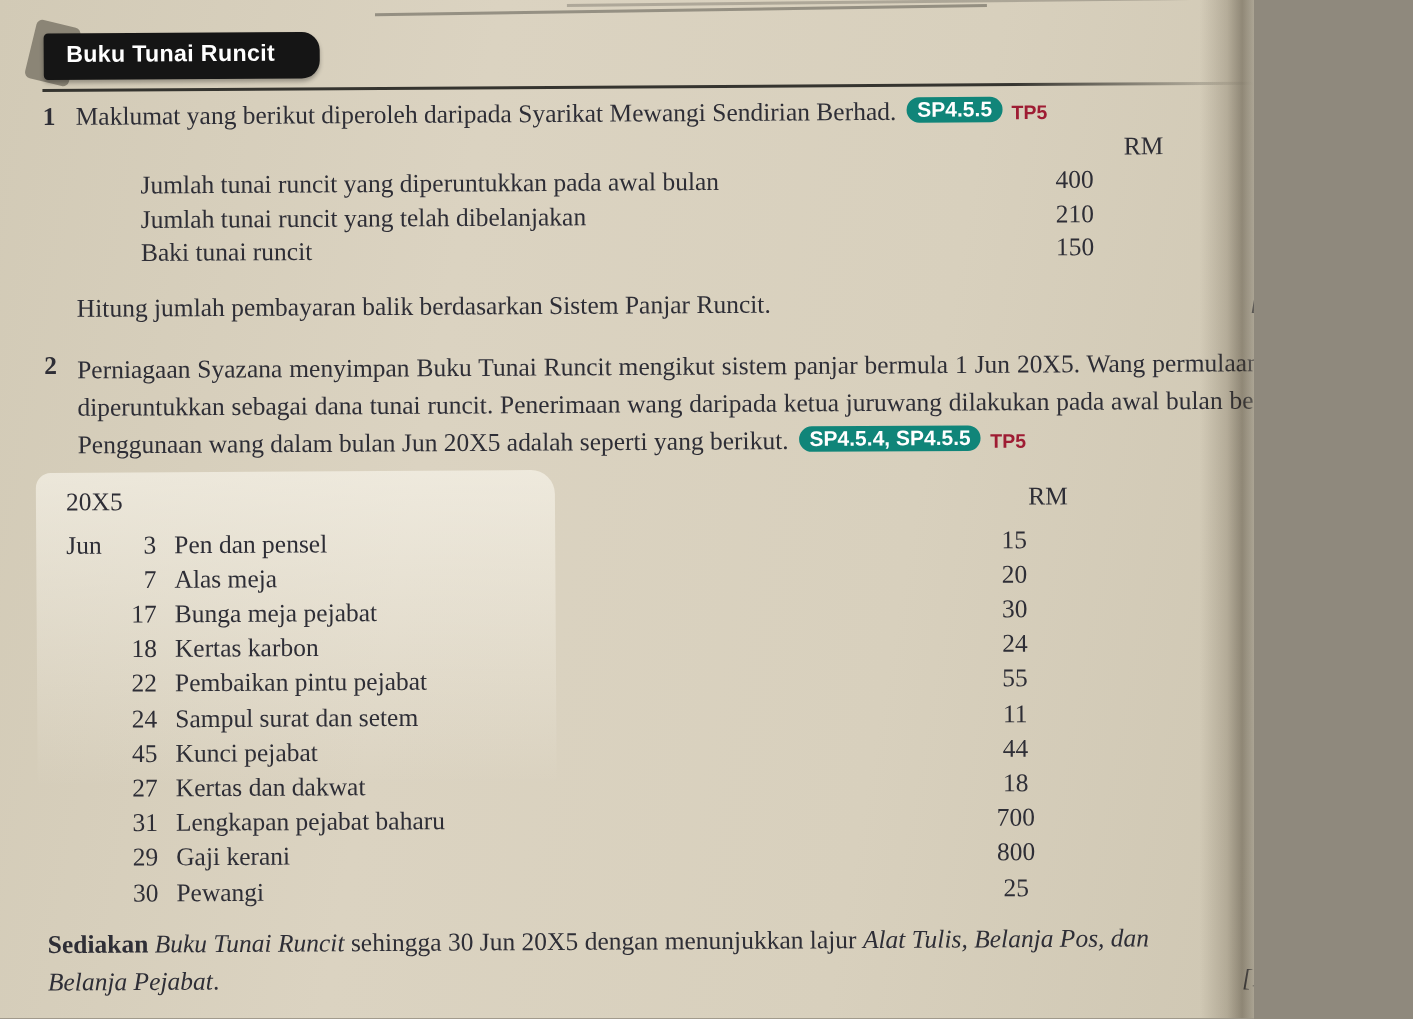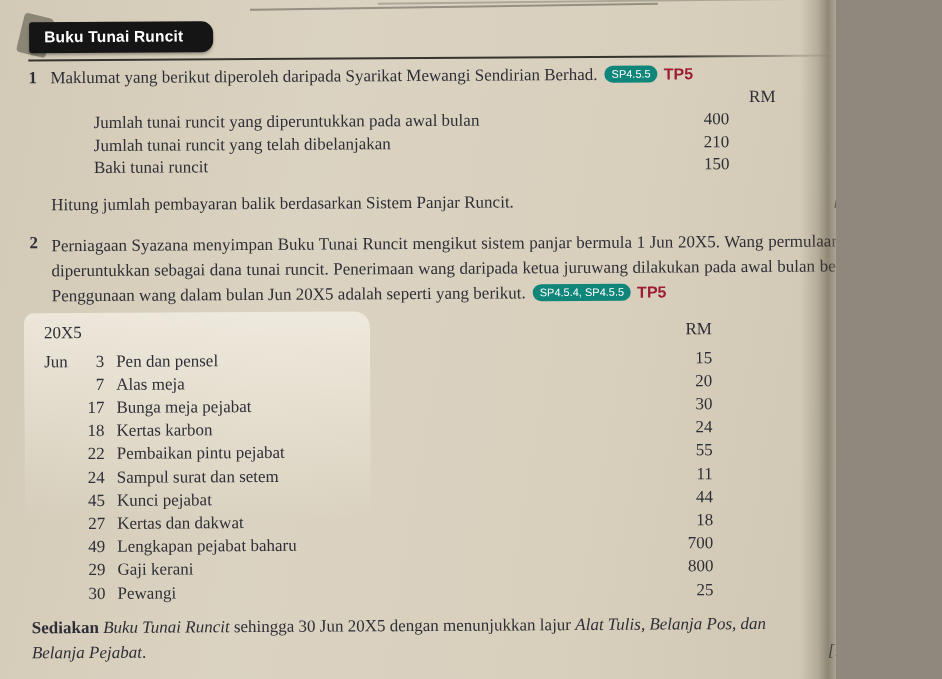--- a/index.html
+++ b/index.html
@@ -15,42 +15,42 @@
     font-family:"Liberation Sans","DejaVu Sans",sans-serif;font-weight:bold;font-size:15.5px;letter-spacing:.2px;
     padding:6px 30px 7px 15px;border-radius:3px 12px 12px 3px;z-index:2;box-shadow:0 2px 3px rgba(0,0,0,.3);}
   .title-rule{position:absolute;left:30px;top:57px;width:808px;height:2px;
     background:linear-gradient(to right,#35342f 80%,rgba(53,52,47,0));}
   .edge-shadow{position:absolute;top:0;right:0;width:36px;height:100%;z-index:6;pointer-events:none;
     background:linear-gradient(to right,rgba(74,64,46,0),rgba(74,64,46,.22) 50%,rgba(52,44,30,.42) 78%,rgba(140,134,120,.55));}
   .content{position:absolute;left:30px;top:60px;width:880px;}
   .q-num{font-weight:bold;display:inline-block;width:22px;}
   .q1-head{margin-top:4px;line-height:23px;}
   .sp-badge{display:inline-block;background:#108579;color:#fff;font-family:"Liberation Sans","DejaVu Sans",sans-serif;
-    font-weight:normal;font-size:11px;line-height:14px;padding:1px 7px 2px;border-radius:9px;margin-left:7px;
+    font-weight:bold;font-size:14px;line-height:14px;padding:1px 7px 2px;border-radius:9px;margin-left:7px;
     vertical-align:2px;white-space:nowrap;}
-  .tp-badge{color:#9e1c33;font-family:"Liberation Sans","DejaVu Sans",sans-serif;font-weight:bold;font-size:16px;margin-left:6px;}
+  .tp-badge{color:#9e1c33;font-family:"Liberation Sans","DejaVu Sans",sans-serif;font-weight:bold;font-size:13px;margin-left:6px;}
   .q1-money{width:747px;}
   .q1-rm{text-align:right;line-height:23px;}
   .q1-row{display:flex;line-height:22.5px;}
   .q1-row .lbl{flex:1;padding-left:65px;}
   .q1-row .val{width:72px;text-align:left;}
   .q1-task{display:flex;justify-content:space-between;margin-top:13px;line-height:23px;}
   .q1-task .task-text{padding-left:22px;}
   .marks{font-style:italic;font-size:16.5px;}
   .q2{position:relative;margin-top:17px;}
   .q2 .q2-num{position:absolute;left:0;top:0;}
   .q2-para{margin:0 0 0 22px;width:845px;text-align:justify;line-height:25px;}
   .table-panel{position:relative;margin-top:13px;}
   .panel-card{position:absolute;left:-6px;top:-8px;width:346px;height:210px;border-radius:10px 16px 0 0;
     background:linear-gradient(to bottom,rgba(250,247,238,.62),rgba(250,247,238,0));}
   .t-head{position:relative;display:flex;justify-content:space-between;width:682px;line-height:24px;margin-bottom:5px;}
   .t-head .t-year{padding-left:14px;}
   .t-row{position:relative;display:grid;grid-template-columns:14px 34px 26px 12px 1fr 72px;width:682px;line-height:23.2px;}
   .c-day{text-align:right;}
-  .c-amt{text-align:right;}
+  .c-amt{text-align:center;}
   .final{position:relative;margin-top:10px;}
   .final p{margin:0;width:786px;line-height:25px;}
   .bold{font-weight:bold;}
   .it{font-style:italic;}
   .final .marks{position:absolute;right:0;bottom:0;}
 </style>
 </head>
 <body>
 
 <div class="page">
@@ -162,21 +162,21 @@
             <span></span>
               <span class="c-month"></span>
             <span class="c-day">27</span>
             <span></span>
             <span class="c-item">Kertas dan dakwat</span>
             <span class="c-amt">18</span>
           </div>
           <div class="t-row">
             <span></span>
               <span class="c-month"></span>
-            <span class="c-day">49</span>
+            <span class="c-day">31</span>
             <span></span>
             <span class="c-item">Lengkapan pejabat baharu</span>
             <span class="c-amt">700</span>
           </div>
           <div class="t-row">
             <span></span>
               <span class="c-month"></span>
             <span class="c-day">29</span>
             <span></span>
             <span class="c-item">Gaji kerani</span>

